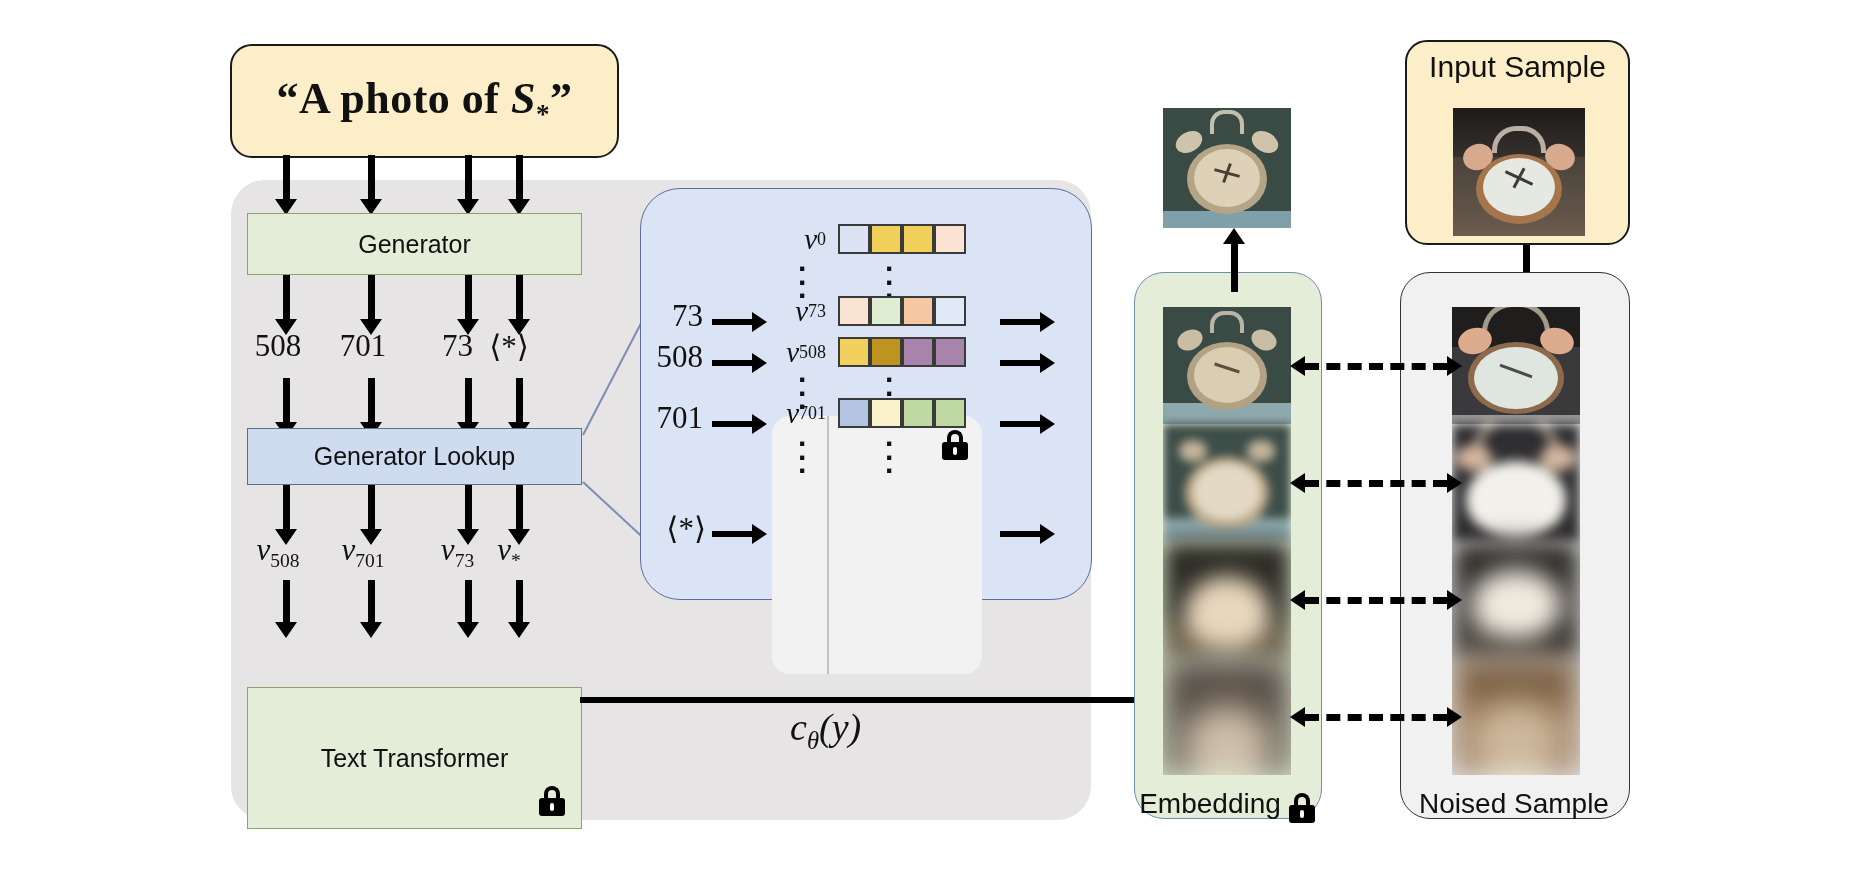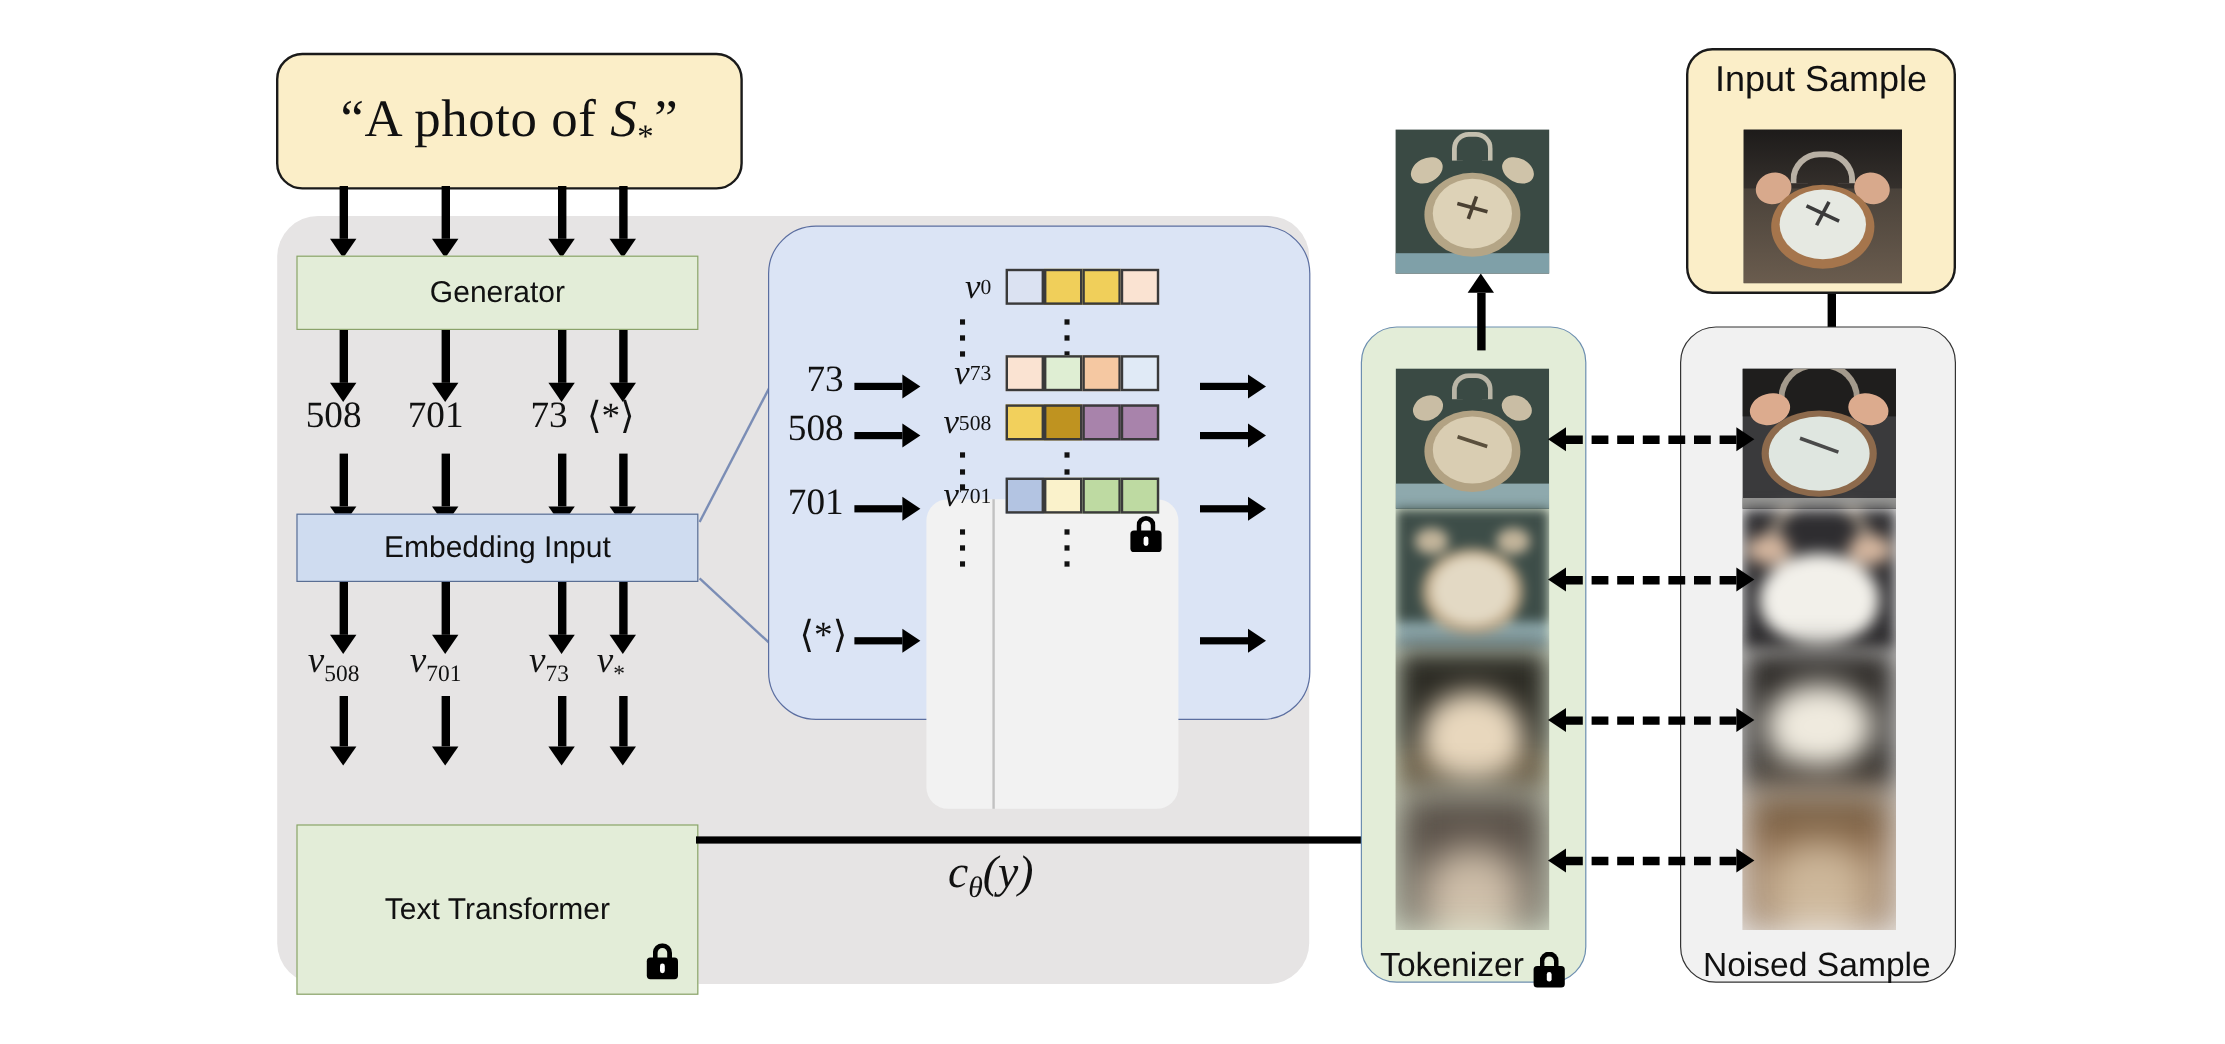--- a/index.html
+++ b/index.html
@@ -118,21 +118,21 @@
   }
 
   .ctheta{
     font-family:"Liberation Serif",serif;font-size:38px;font-style:italic;white-space:nowrap;
   }
   .ctheta sub{font-size:.65em;}
 </style>
 </head>
 <body>
 
-<div class="abs prompt-box" style="left:230px;top:44px;width:385px;height:110px;">
+<div class="abs prompt-box" style="left:230px;top:44px;width:385px;height:110px;font-weight:bold;">
   <div class="prompt-text">
     <span>“A photo of </span><span class="sym">S</span><sub>*</sub><span>”</span>
   </div>
 </div>
 
 <div class="abs encoder-panel" style="left:231px;top:180px;width:860px;height:640px;"></div>
 
 <div class="abs encoder-caption" style="left:231px;top:775px;width:400px;">Text Encoder</div>
 
 <div class="abs arrow-down" style="left:275px;top:155px;">
@@ -189,21 +189,21 @@
 <div class="abs arrow-down" style="left:457px;top:378px;">
   <div class="vline" style="height:44px;"></div>
     <div class="vhead"></div>
   </div>
 <div class="abs arrow-down" style="left:508px;top:378px;">
   <div class="vline" style="height:44px;"></div>
     <div class="vhead"></div>
   </div>
 
 <div class="abs blue-box" style="left:247px;top:428px;width:333px;height:55px;">
-  <span>Embedding Input</span>
+  <span>Generator Lookup</span>
 </div>
 
 <svg class="abs" style="left:575px;top:180px;width:200px;height:430px;" viewBox="0 0 200 430">
   <line x1="8" y1="255" x2="130" y2="20" stroke="#7b8db5" stroke-width="2"></line>
   <line x1="8" y1="302" x2="130" y2="415" stroke="#7b8db5" stroke-width="2"></line>
 </svg>
 
 <div class="abs arrow-down" style="left:275px;top:485px;">
   <div class="vline" style="height:44px;"></div>
     <div class="vhead"></div>
@@ -413,21 +413,21 @@
   <div style="position:absolute;left:50%;top:55%;transform:translate(-50%,-50%) rotate(-62deg);width:22px;height:3px;background:#3b3b3b;"></div>
 </div>
 
 <div class="abs arrow-down" style="left:1515px;top:245px;">
   <div class="vline" style="height:48px;"></div>
     <div class="vhead"></div>
   </div>
 
 <div class="abs gen-panel" style="left:1134px;top:272px;width:186px;height:545px;"></div>
 <div class="abs panel-caption" style="left:1134px;top:788px;width:186px;">
-  <span>Tokenizer</span>
+  <span>Embedding</span>
   <span class="lock" style="position:relative;display:inline-block;top:4px;">
     <span class="shackle"></span>
       <span class="body"></span>
   </span>
 </div>
 
 <div class="abs imgstack" style="left:1163px;top:307px;width:128px;height:468px;">
 
   <div class="imgtile" style="height:117px;background:#3a4a44;">
     <div style="position:absolute;left:0;bottom:0;width:100%;height:18%;background:#8ea9ad;"></div>

